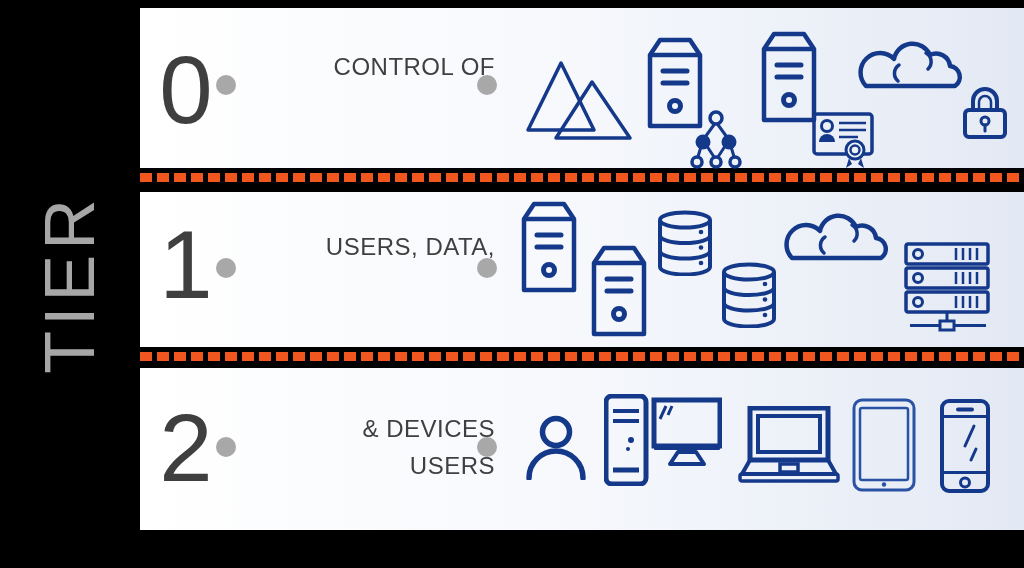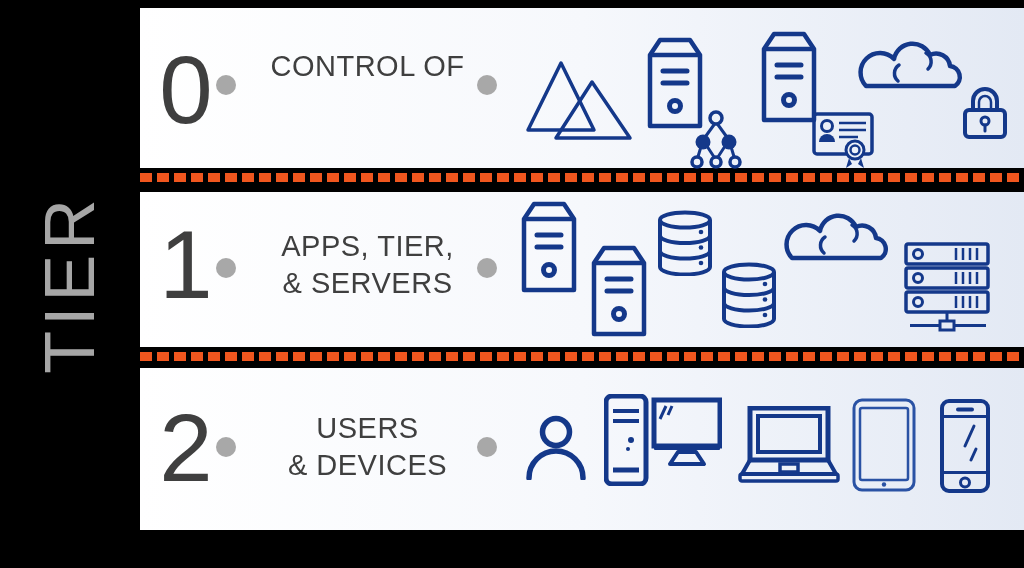--- a/index.html
+++ b/index.html
@@ -17,22 +17,22 @@
   .dashline{position:absolute;left:140px;width:884px;height:9px;
             background:repeating-linear-gradient(90deg,#f0561e 0,#f0561e 12px,
                        transparent 12px,transparent 17px);}
   .dash1{top:173px;}
   .dash2{top:352px;}
   .num{position:absolute;left:14px;width:64px;text-align:center;color:#3f3f3f;
        font-size:96px;font-weight:300;line-height:96px;}
   .dot{position:absolute;width:20px;height:20px;border-radius:50%;background:#a8a8a8;}
   .dotL{left:76px;}
   .dotR{left:337px;}
-  .label{position:absolute;left:100px;width:255px;color:#3f3f3f;font-size:29px;
-         line-height:37px;text-align:center;letter-spacing:.5px;}
+  .label{position:absolute;left:100px;width:255px;color:#3f3f3f;font-size:24px;
+         line-height:37px;text-align:right;letter-spacing:.5px;}
   .icon{position:absolute;}
 </style>
 </head>
 <body>
 
 <div class="stage">
 
   <div class="tier-axis">
     <span class="tier-axis-text">TIER</span>
   </div>
@@ -101,22 +101,21 @@
       </svg>
     </div>
   </div>
 
   <div class="dashline dash1"></div>
 
   <div class="band band1">
     <div class="num" style="top:25px">1</div>
     <div class="dot dotL" style="top:66px"></div>
     <div class="label" style="top:36px">
-      <div>APPS, TIER,</div>
-      <div>&amp; SERVERS</div>
+      <div>USERS, DATA,</div>
     </div>
     <div class="dot dotR" style="top:66px"></div>
 
     <svg class="icon" style="left:380px;top:8px" width="58" height="94" viewBox="0 0 58 94" fill="none" stroke="#14388a" stroke-linejoin="round">
       <path d="M4,19 L14,4 H44 L54,19 V90 H4 Z" stroke-width="4.5"></path>
       <path d="M4,19 H54" stroke-width="4.5"></path>
       <path d="M17,35 H41 M17,47 H41" stroke-width="5" stroke-linecap="round"></path>
       <circle cx="29" cy="70" r="5.5" stroke-width="5"></circle>
     </svg>
 
@@ -170,22 +169,22 @@
       <path d="M6,83.5 H36 M50,83.5 H82" stroke-width="3"></path>
     </svg>
   </div>
 
   <div class="dashline dash2"></div>
 
   <div class="band band2">
     <div class="num" style="top:32px">2</div>
     <div class="dot dotL" style="top:69px"></div>
     <div class="label" style="top:42px">
+      <div>&amp; DEVICES</div>
       <div>USERS</div>
-      <div>&amp; DEVICES</div>
     </div>
     <div class="dot dotR" style="top:69px"></div>
 
     <svg class="icon" style="left:384px;top:44px" width="64" height="68" viewBox="0 0 64 68" fill="none" stroke="#14388a">
       <circle cx="32" cy="20" r="13.5" stroke-width="5.5"></circle>
       <path d="M5,66 A27,27 0 0 1 59,66" stroke-width="5.5" stroke-linecap="round"></path>
     </svg>
 
     <svg class="icon" style="left:464px;top:26px" width="118" height="92" viewBox="0 0 118 92" fill="none" stroke="#14388a">
       <rect x="2" y="2" width="40" height="88" rx="6" stroke-width="5"></rect>

